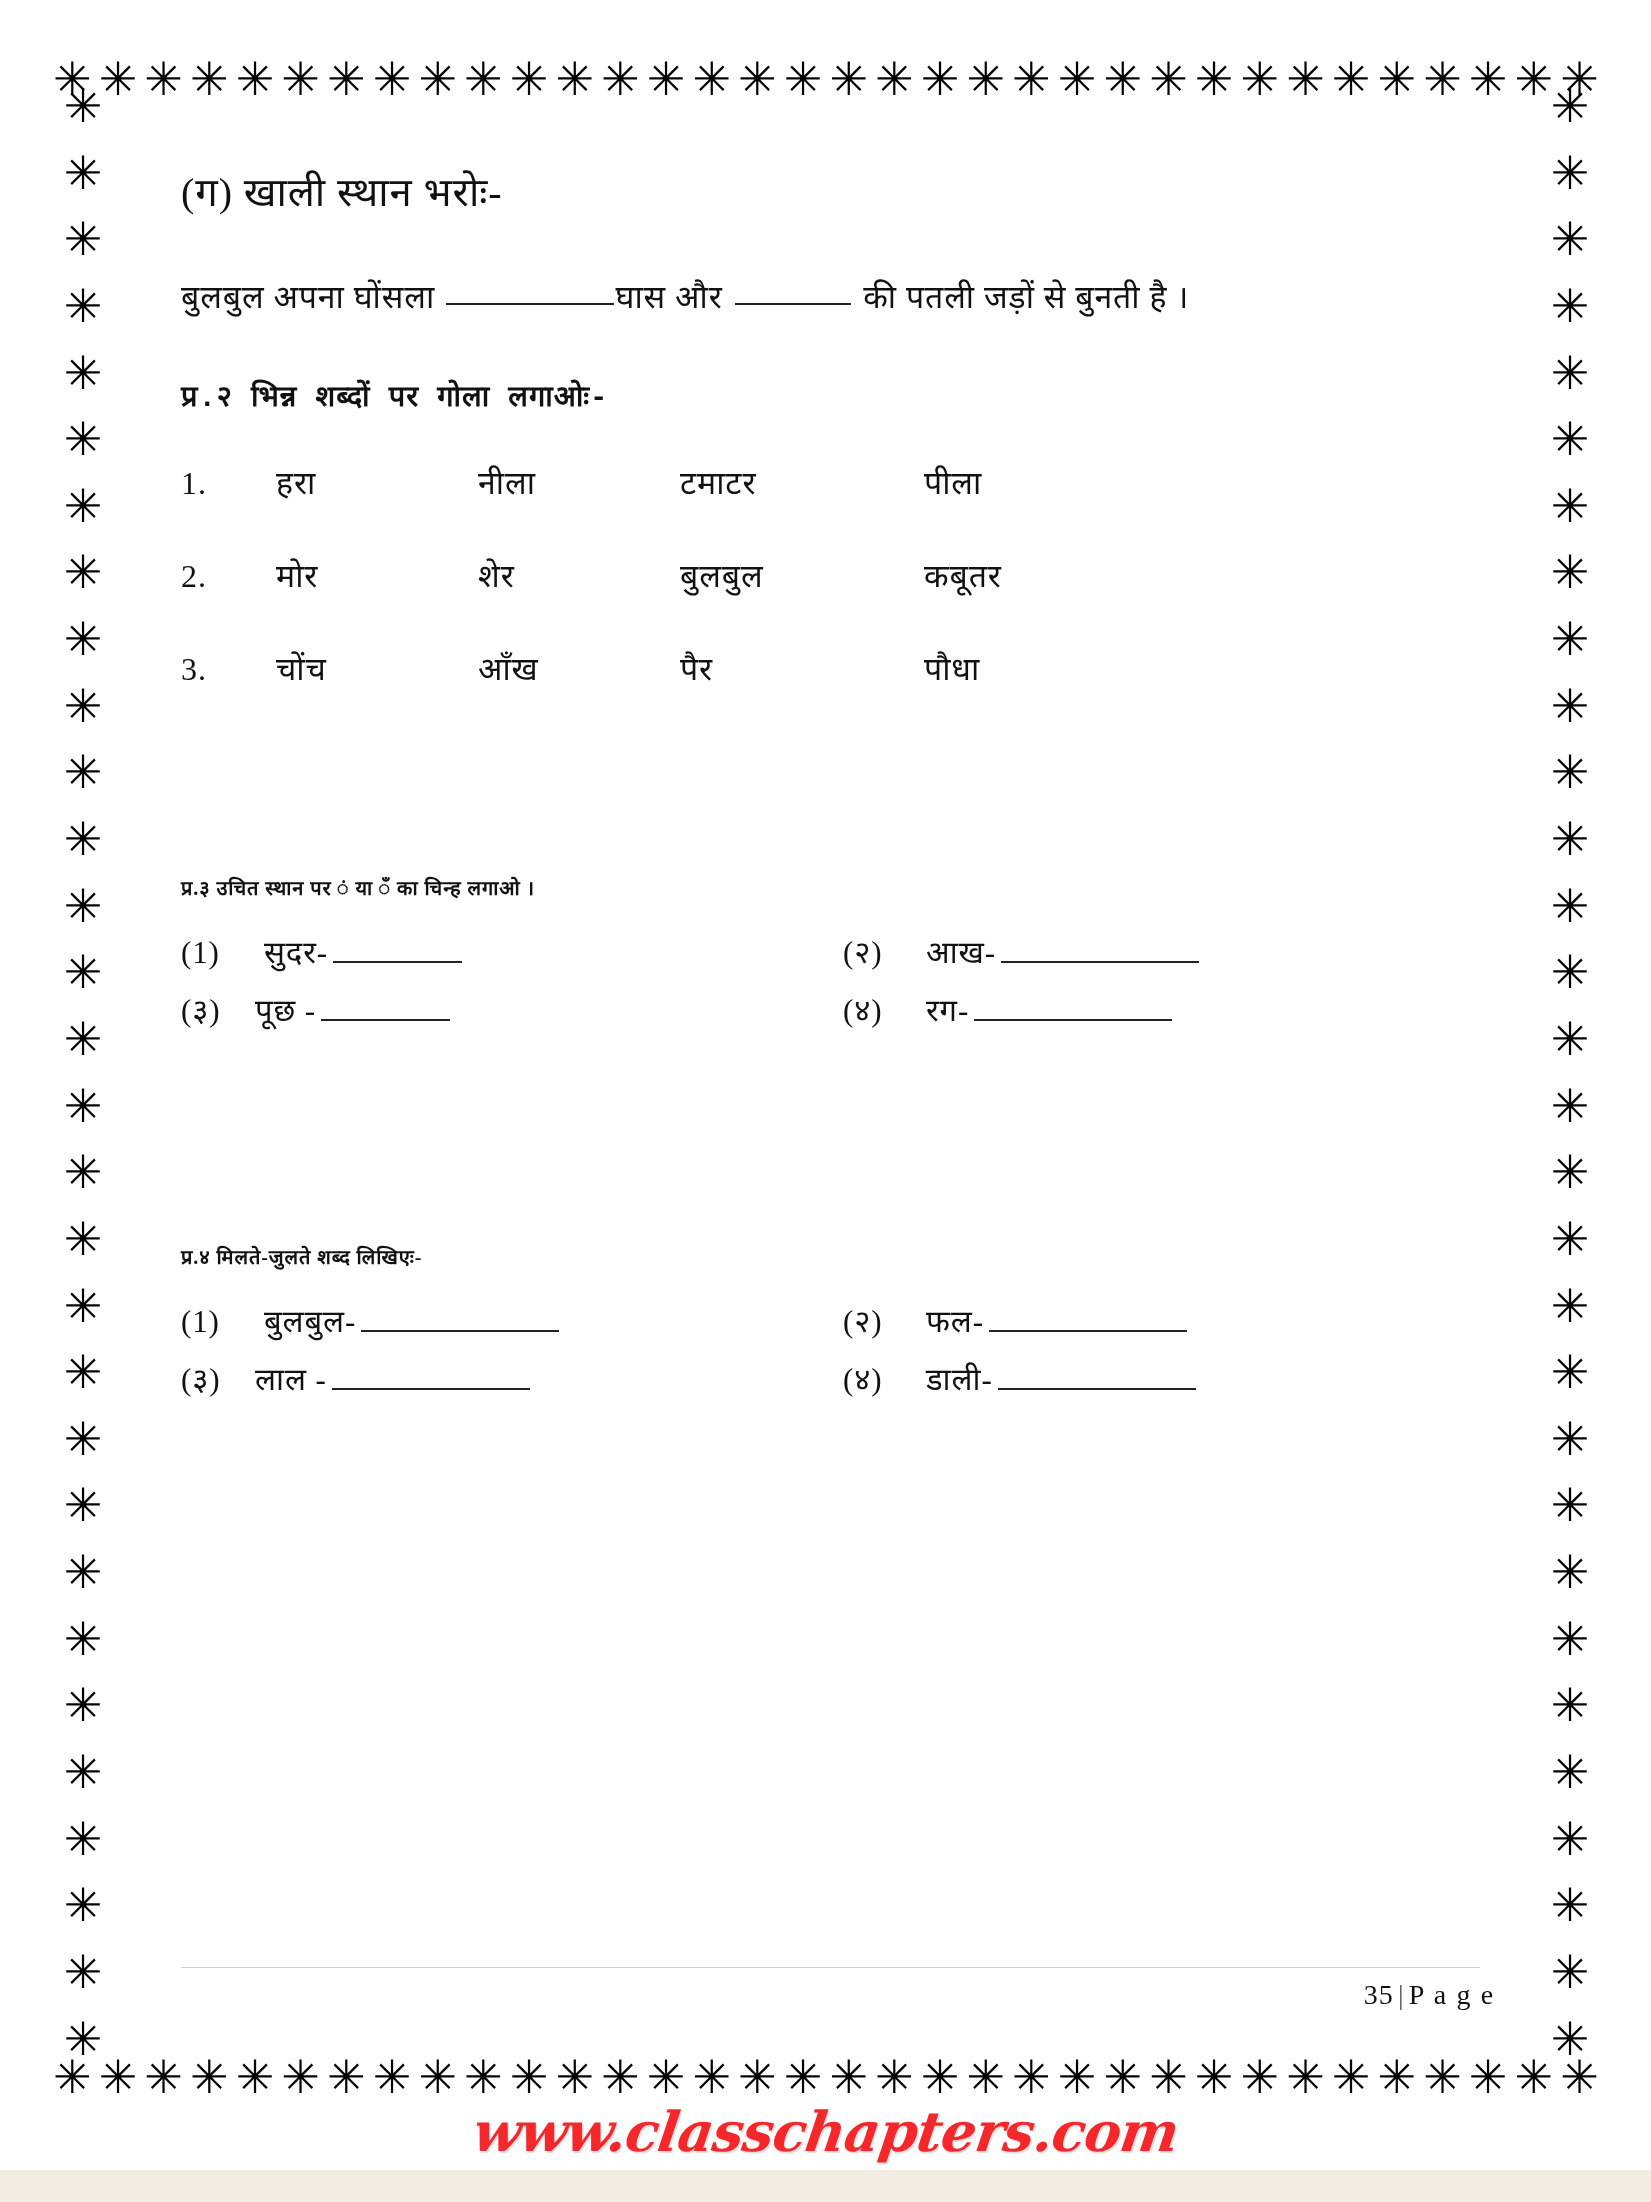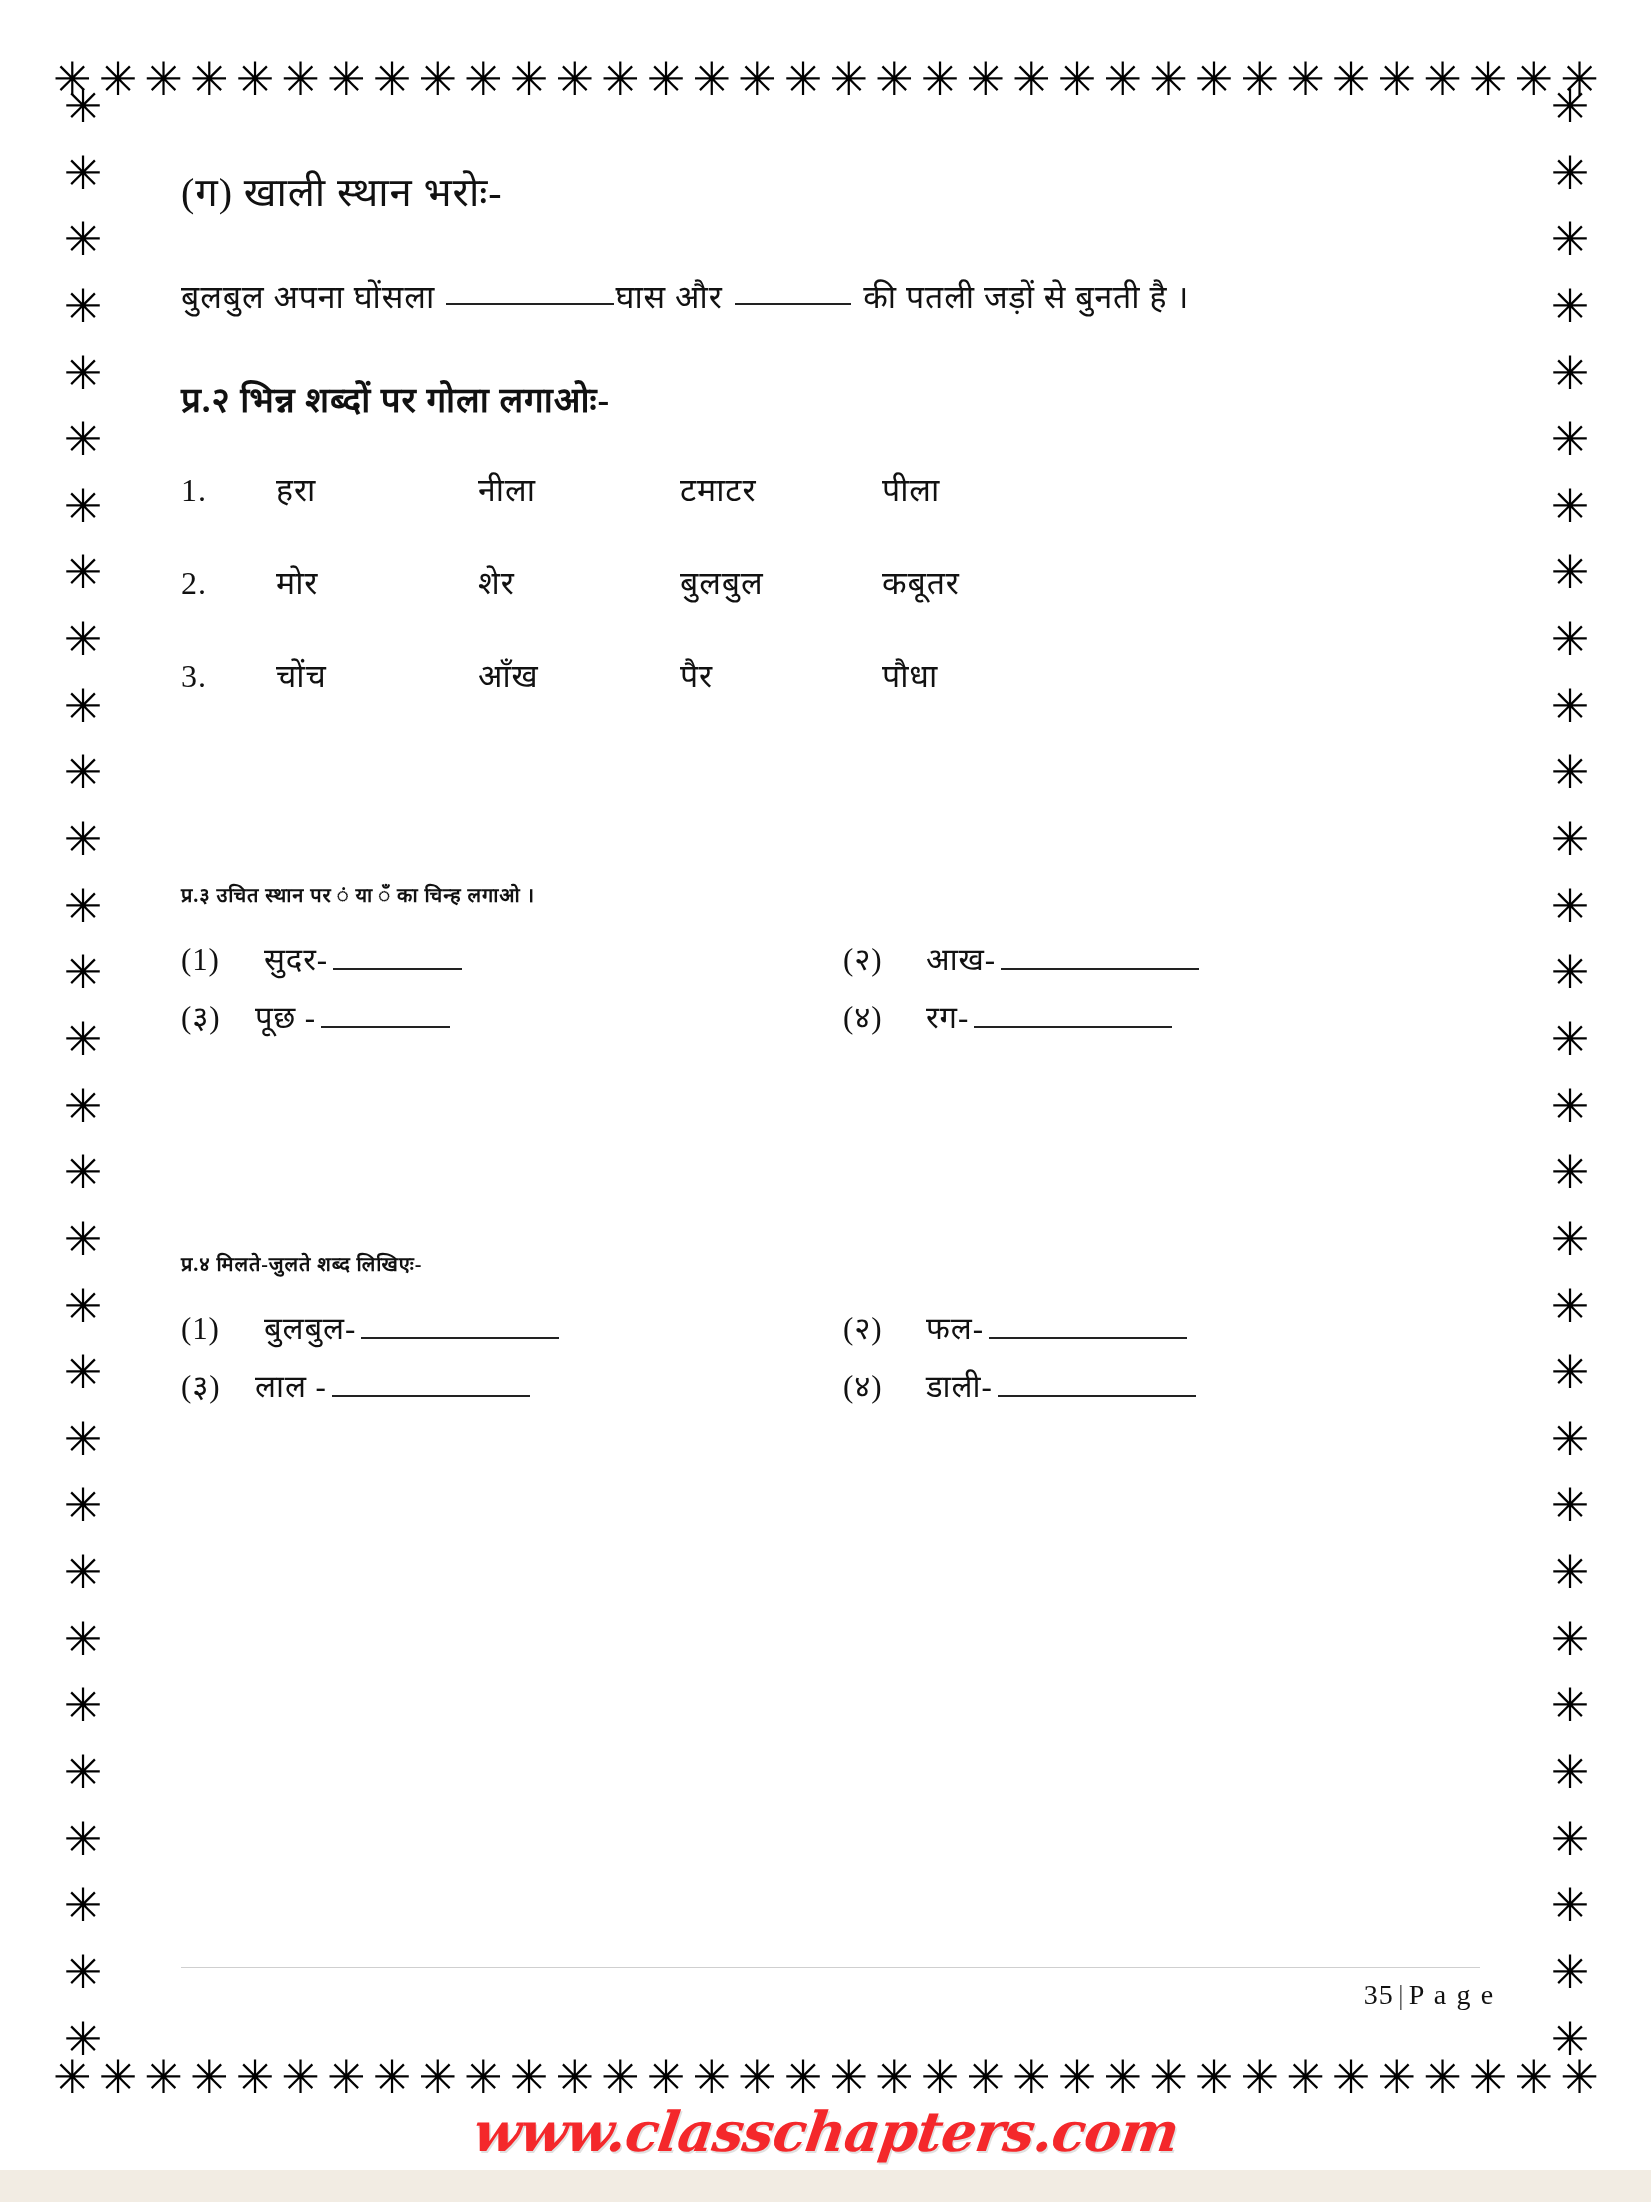--- a/index.html
+++ b/index.html
@@ -114,24 +114,25 @@
   }
   .blank-xl {
     display: inline-block;
     width: 198px;
     border-bottom: 2.2px solid #222;
     vertical-align: 3.4px;
     margin: 0 5.2px;
   }
 
   .q-head {
-    font-size: 35px;
+    font-size: 29px;
     font-weight: bold;
     margin: 46px 0 45px 0;
     letter-spacing: 0.9px;
+    font-family: Liberation Mono, monospace;
   }
   .q-head-normal {
     font-size: 20px;
     font-weight: bold;
     margin: 52px 0 29px 0;
     letter-spacing: 0.9px;
   }
 
   
   .word-row {
@@ -142,21 +143,21 @@
     letter-spacing: 0.9px;
   }
   .word-row .idx {
     width: 95px;
     flex: 0 0 95px;
     font-family: "Liberation Serif", serif;
   }
   .word-row .w {
     flex: 0 0 202px;
   }
-  .word-row .w:last-child { flex: 0 0 auto; }
+  .word-row .w:last-child { flex: 0 0 auto; margin-left: 42px; }
 
   
   .pair-row {
     display: flex;
     font-size: 31px;
     margin-bottom: 15.5px;
     letter-spacing: 0.9px;
     align-items: baseline;
   }
   .pair-row .cell {

